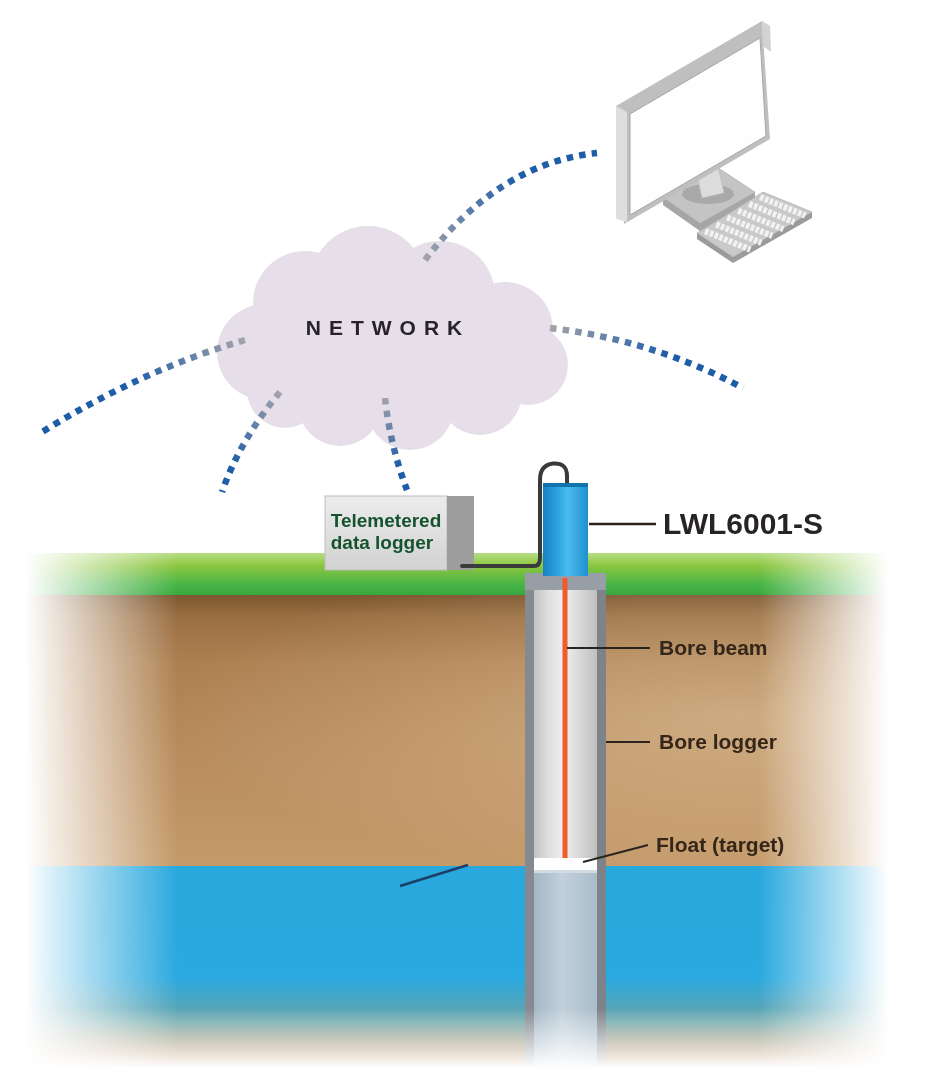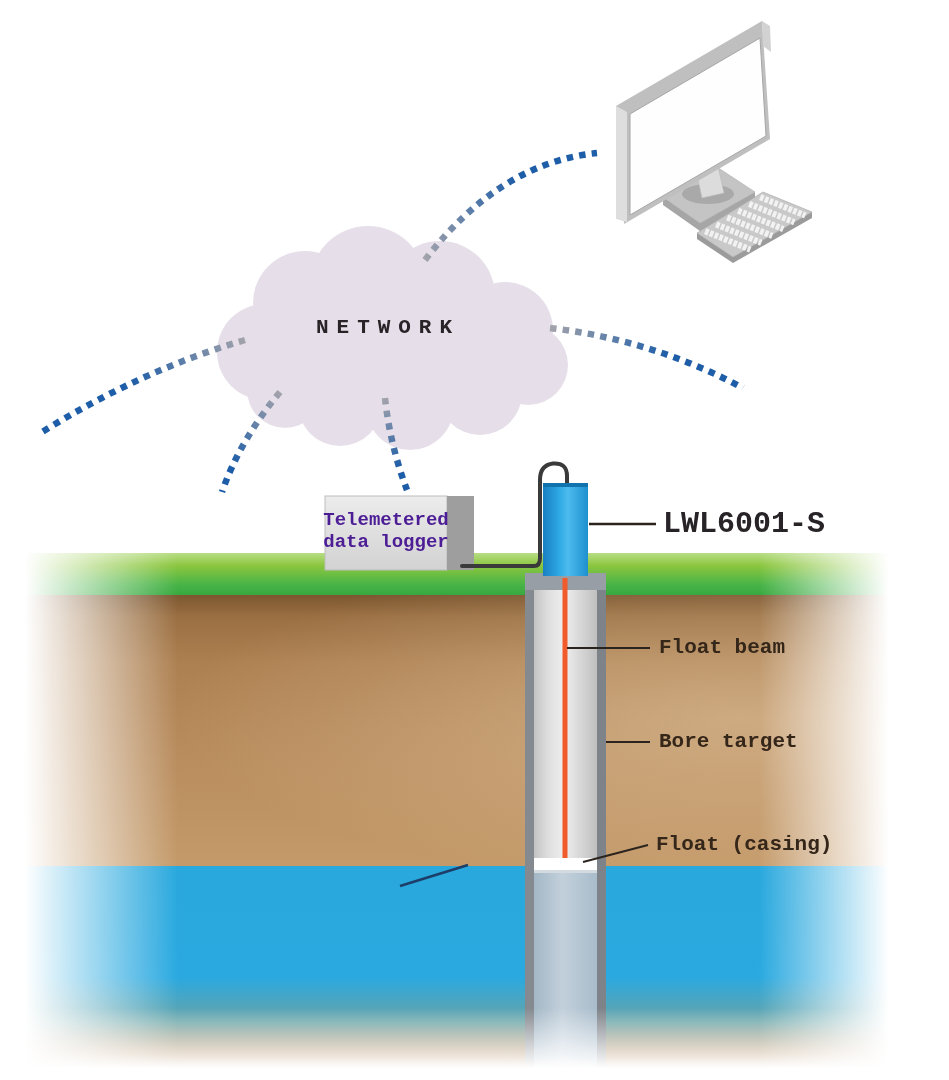--- a/index.html
+++ b/index.html
@@ -1,25 +1,25 @@
 <!DOCTYPE html>
 <html><head>
 <meta charset="utf-8">
 <style>
   html,body{margin:0;padding:0;background:#ffffff;}
   .stage{
     position:relative;width:897px;height:1080px;overflow:hidden;
-    background:#ffffff;font-family:Liberation Mono, monospace;
+    background:#ffffff;font-family:Liberation Sans, sans-serif;
   }
   .stage svg{position:absolute;left:0;top:0;}
   .lbl{position:absolute;color:#35261a;font-size:21px;font-weight:700;
        white-space:nowrap;transform:translateY(-50%);line-height:1.15;}
   .lbl-network{color:#272326;font-size:21px;letter-spacing:0.38em;
        transform:translate(-50%,-50%);}
-  .lbl-logger{color:#4c1d95;font-size:19px;text-align:right;white-space:pre-line;
+  .lbl-logger{color:#14532d;font-size:19px;text-align:left;white-space:pre-line;
        transform:translate(-50%,-50%);}
   .lbl-device{color:#272326;font-size:30px;}
   .lbl-gw{color:#1c3e68;}
   .fade{position:absolute;pointer-events:none;}
   .fade-left{left:0;top:544px;width:178px;height:534px;
     background:linear-gradient(90deg,#fff 0%,#fff 14%,rgba(255,255,255,0) 100%);}
   .fade-right{right:0;top:544px;width:138px;height:534px;
     background:linear-gradient(270deg,#fff 0%,#fff 6%,rgba(255,255,255,0) 100%);}
   .fade-bottom{left:0;top:1008px;width:100%;height:72px;
     background:linear-gradient(180deg,rgba(255,255,255,0) 0%,#fff 84%,#fff 100%);}
@@ -187,20 +187,20 @@
   <div class="fade fade-right"></div>
   <div class="fade fade-bottom"></div>
 
   <div class="lbl lbl-network" style="left:388px;top:328px;">NETWORK</div>
 
   <div class="lbl lbl-logger" style="left:386px;top:532px;">Telemetered
 data logger</div>
 
   <div class="lbl lbl-device" style="left:663px;top:524px;">LWL6001-S</div>
 
-  <div class="lbl" style="left:659px;top:648px;">Float beam</div>
-
-  <div class="lbl" style="left:659px;top:742px;">Bore target</div>
-
-  <div class="lbl" style="left:656px;top:845px;">Float (casing)</div>
+  <div class="lbl" style="left:659px;top:648px;">Bore beam</div>
+
+  <div class="lbl" style="left:659px;top:742px;">Bore logger</div>
+
+  <div class="lbl" style="left:656px;top:845px;">Float (target)</div>
 
 
 </div>
 
 </body></html>

